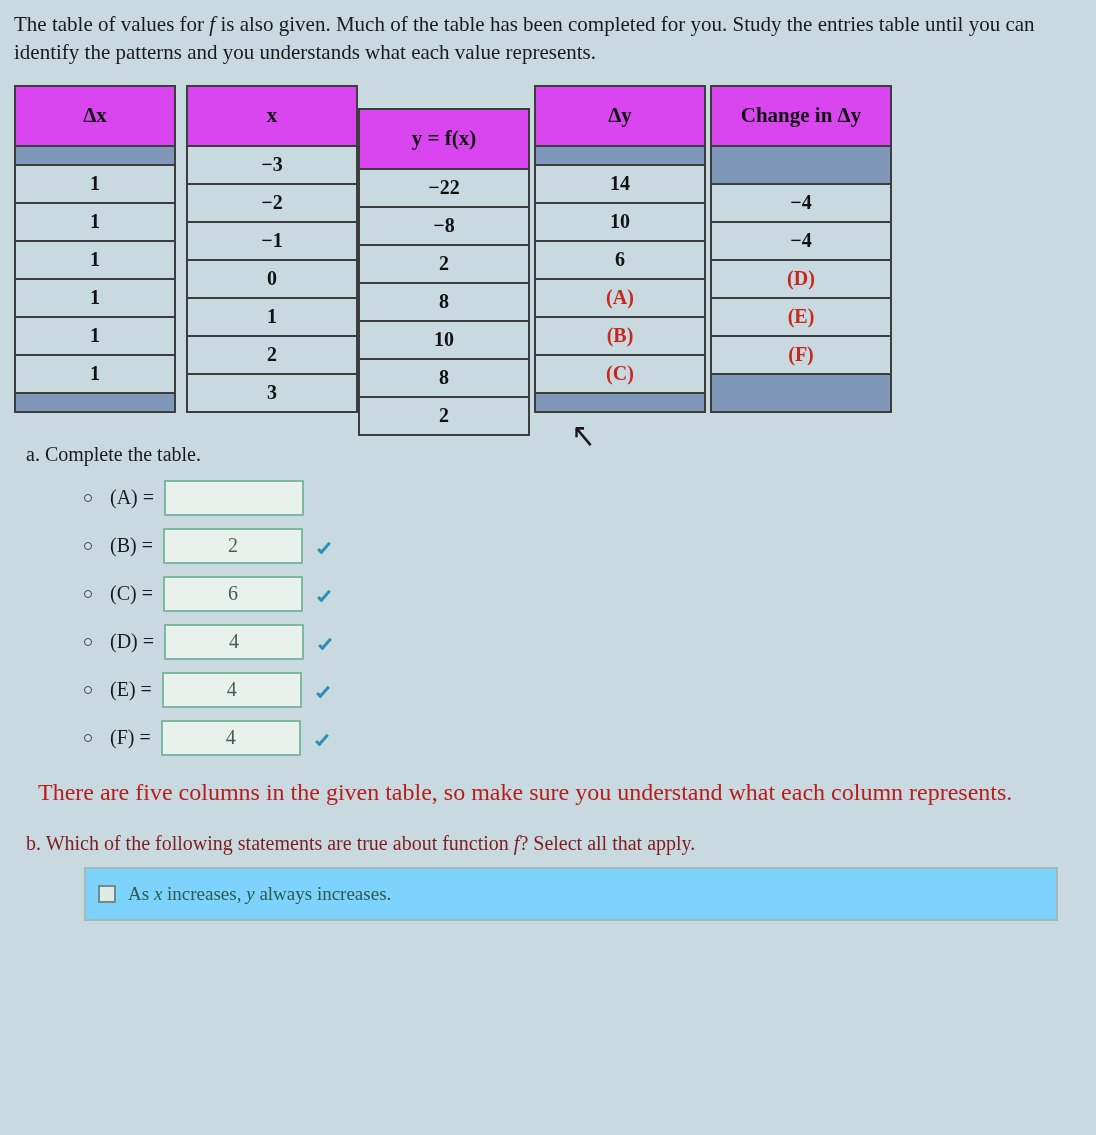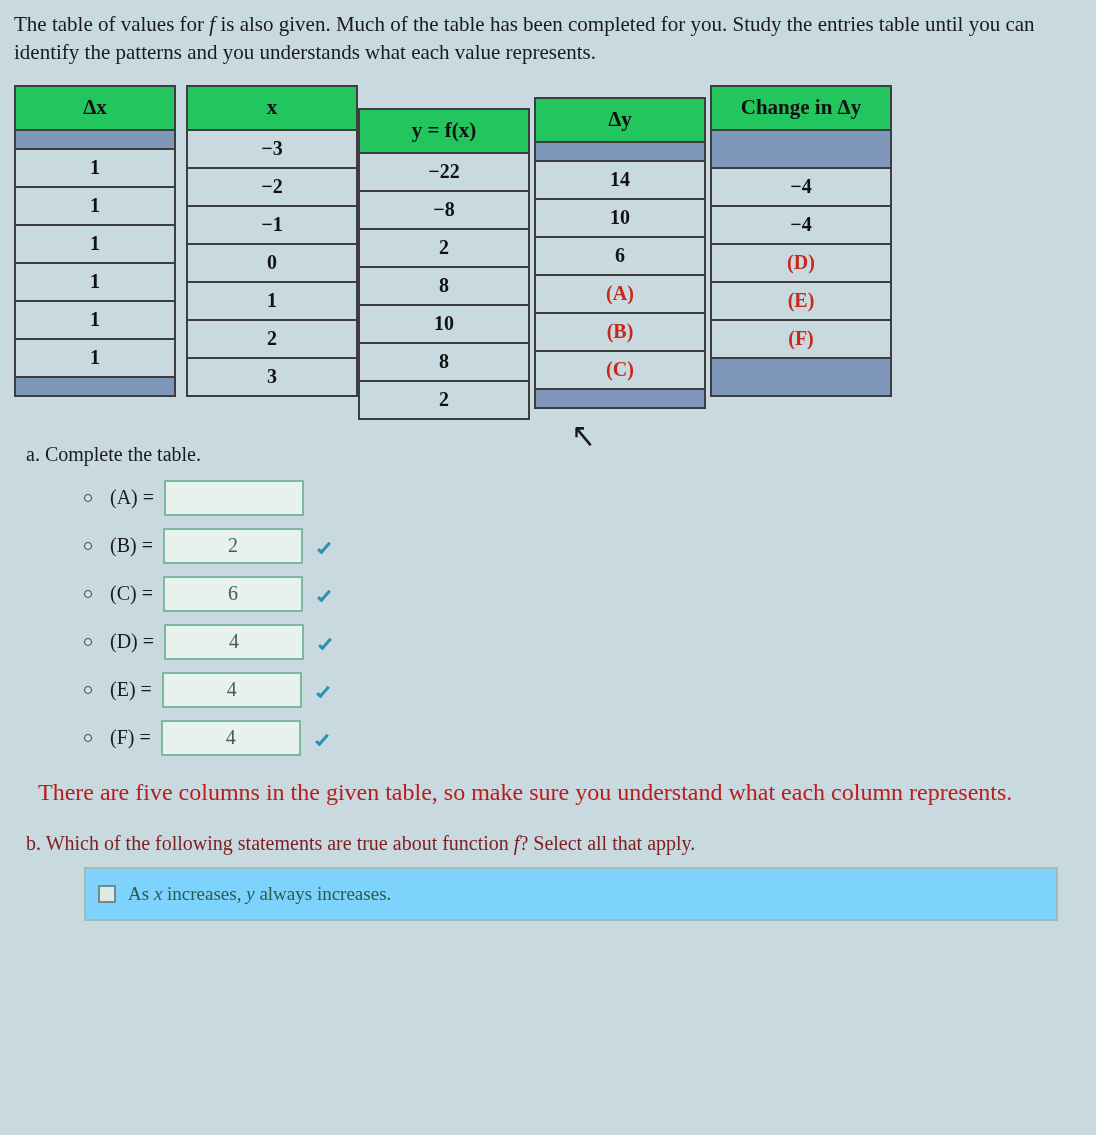--- a/index.html
+++ b/index.html
@@ -33,32 +33,32 @@
   th, td {
     border: 2px solid #3d3d3d;
     text-align: center;
     font-size: 20px;
     font-weight: bold;
     color: #111;
     height: 38px;
     padding: 0 4px;
   }
   th {
-    background: #22c55e;
-    height: 44px;
+    background: #d946ef;
+    height: 60px;
     font-size: 21px;
   }
   .band { background: #7f97b9; }
   .band td, td.band { background: #7f97b9; border-left:2px solid #3d3d3d; border-right:2px solid #3d3d3d; }
   .red { color: #c9271c; }
   
   .c1 { left: 0;   top: 0;   } .c1 th, .c1 td { width: 160px; }
   .c2 { left: 172px; top: 0; } .c2 th, .c2 td { width: 170px; }
   .c3 { left: 344px; top: 0; margin-top: 23px; } .c3 th, .c3 td { width: 170px; }
-  .c4 { left: 520px; top: 12px; } .c4 th, .c4 td { width: 170px; }
+  .c4 { left: 520px; top: 0; } .c4 th, .c4 td { width: 170px; }
   .c5 { left: 696px; top: 0; } .c5 th, .c5 td { width: 180px; }
 
   .cursor {
     position: absolute;
     left: 555px;
     top: 330px;
     font-size: 34px;
     transform: scaleX(0.85);
   }
 

